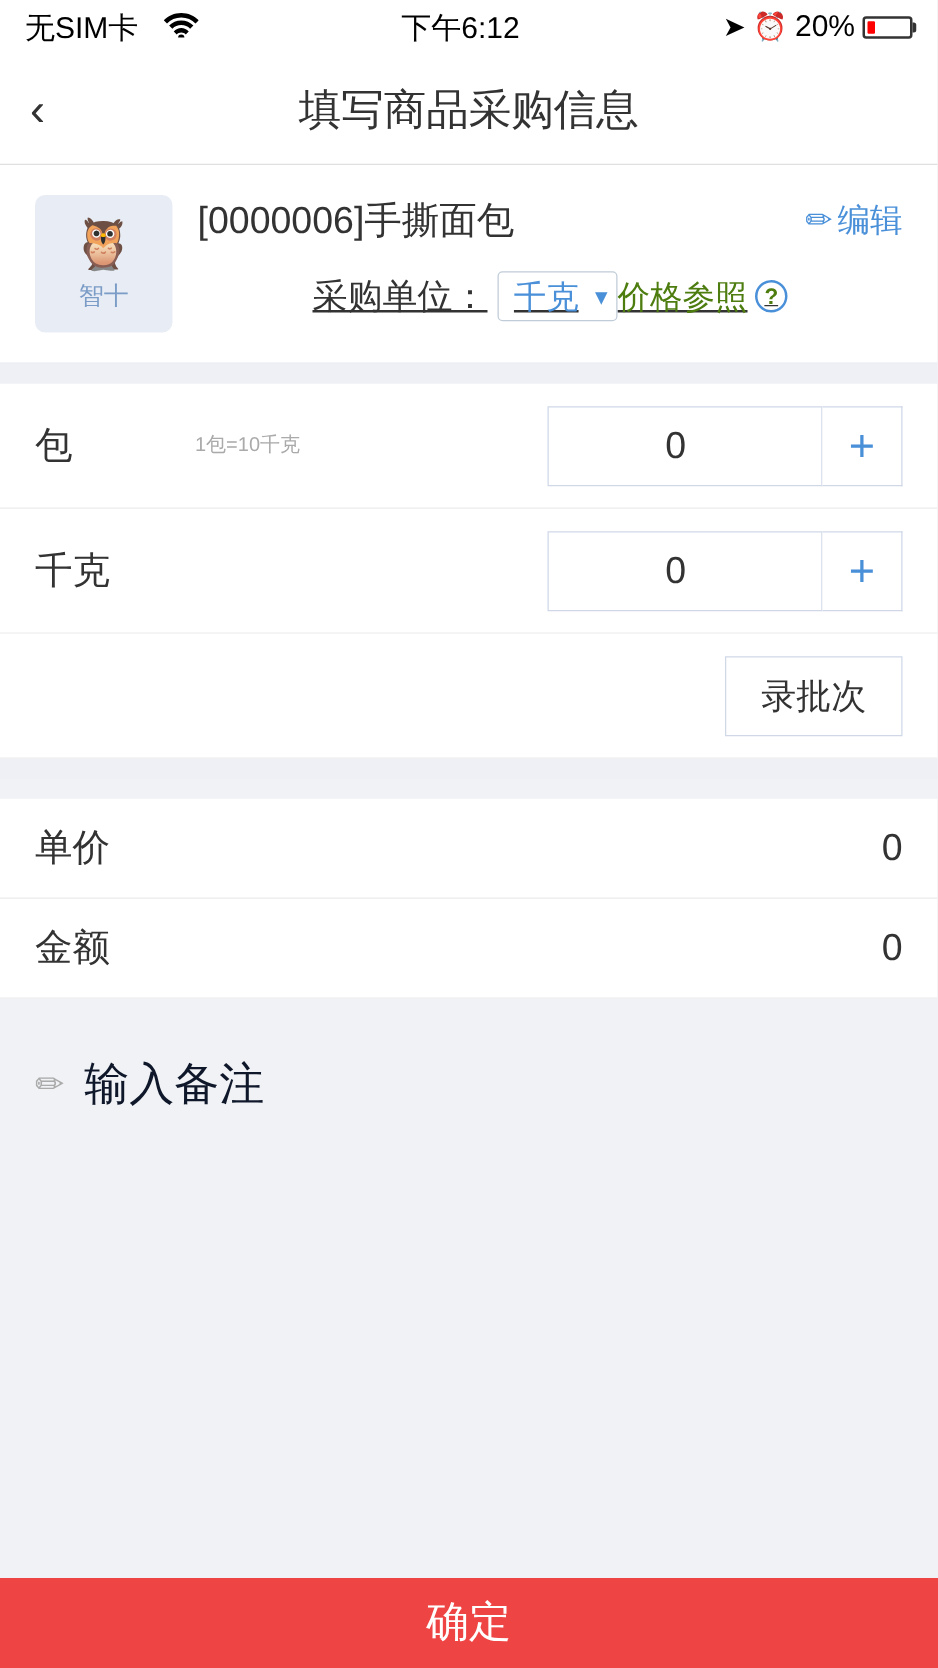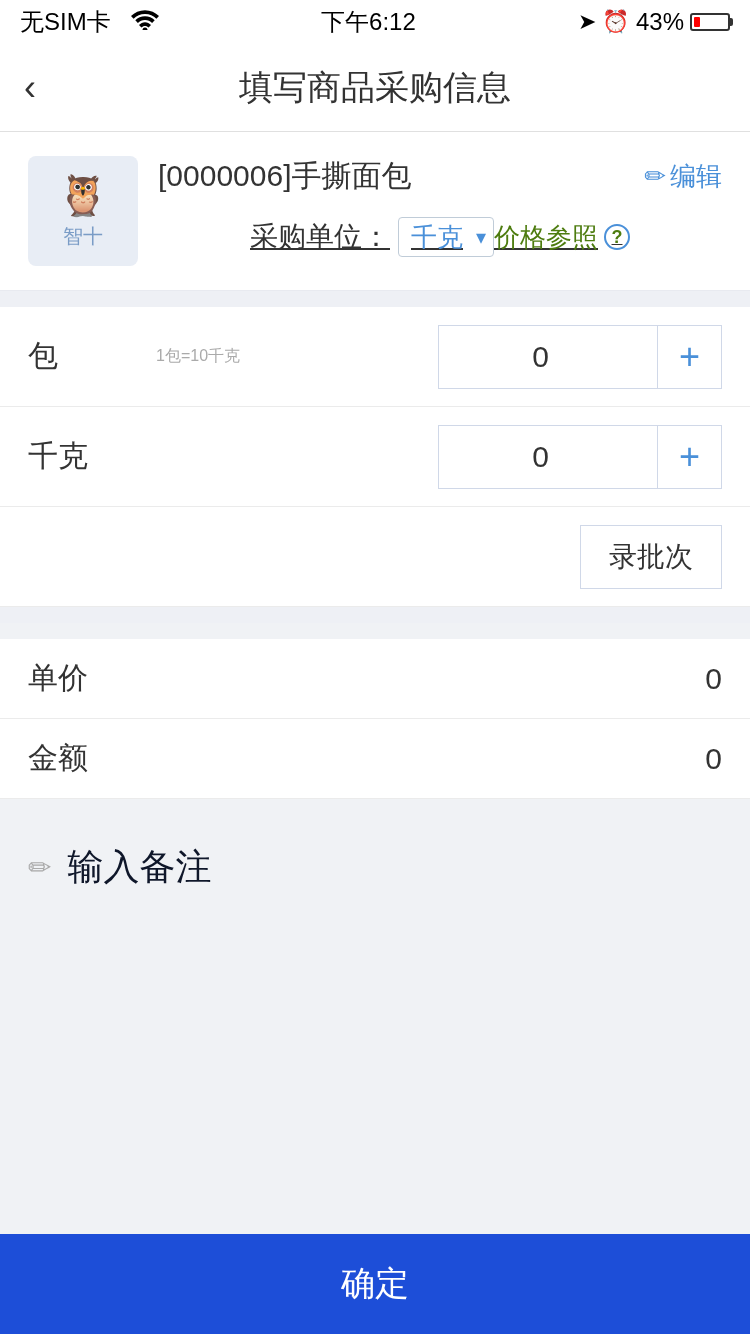--- a/index.html
+++ b/index.html
@@ -304,22 +304,22 @@
     
     .bottom-space {
       background: #f0f2f5;
       flex: 1;
       min-height: 300px;
     }
 
     
     .confirm-btn {
       width: 100%;
-      height: 100px;
-      background: #1d4ed8;
+      height: 72px;
+      background: #ef4444;
       color: #fff;
       font-size: 34px;
       border: none;
       display: flex;
       align-items: center;
       justify-content: center;
       cursor: pointer;
       position: fixed;
       bottom: 0;
       left: 0;
@@ -337,21 +337,21 @@
         <path d="M14 12c-2.8 0-5.3 1.1-7.1 2.9L4.3 12.3C6.8 9.8 10.2 8.3 14 8.3s7.2 1.5 9.7 4l-2.6 2.6C19.3 13.1 16.8 12 14 12z" fill="#000"></path>
         <path d="M14 18c-1.4 0-2.7.6-3.6 1.5L8 17.1C9.6 15.4 11.7 14.3 14 14.3s4.4 1.1 6 2.8l-2.4 2.4C16.7 18.6 15.4 18 14 18z" fill="#000"></path>
         <circle cx="14" cy="22" r="2.5" fill="#000"></circle>
       </svg>
     </span>
   </div>
   <div class="status-center">下午6:12</div>
   <div class="status-right">
     <span style="font-size:22px;">➤</span>
     <span style="font-size:22px;">⏰</span>
-    <span>43%</span>
+    <span>20%</span>
     <div class="battery">
       <div class="battery-body">
         <div class="battery-fill"></div>
       </div>
     </div>
   </div>
 </div>
 
 <div class="nav-bar">
   <span class="nav-back">‹</span>

